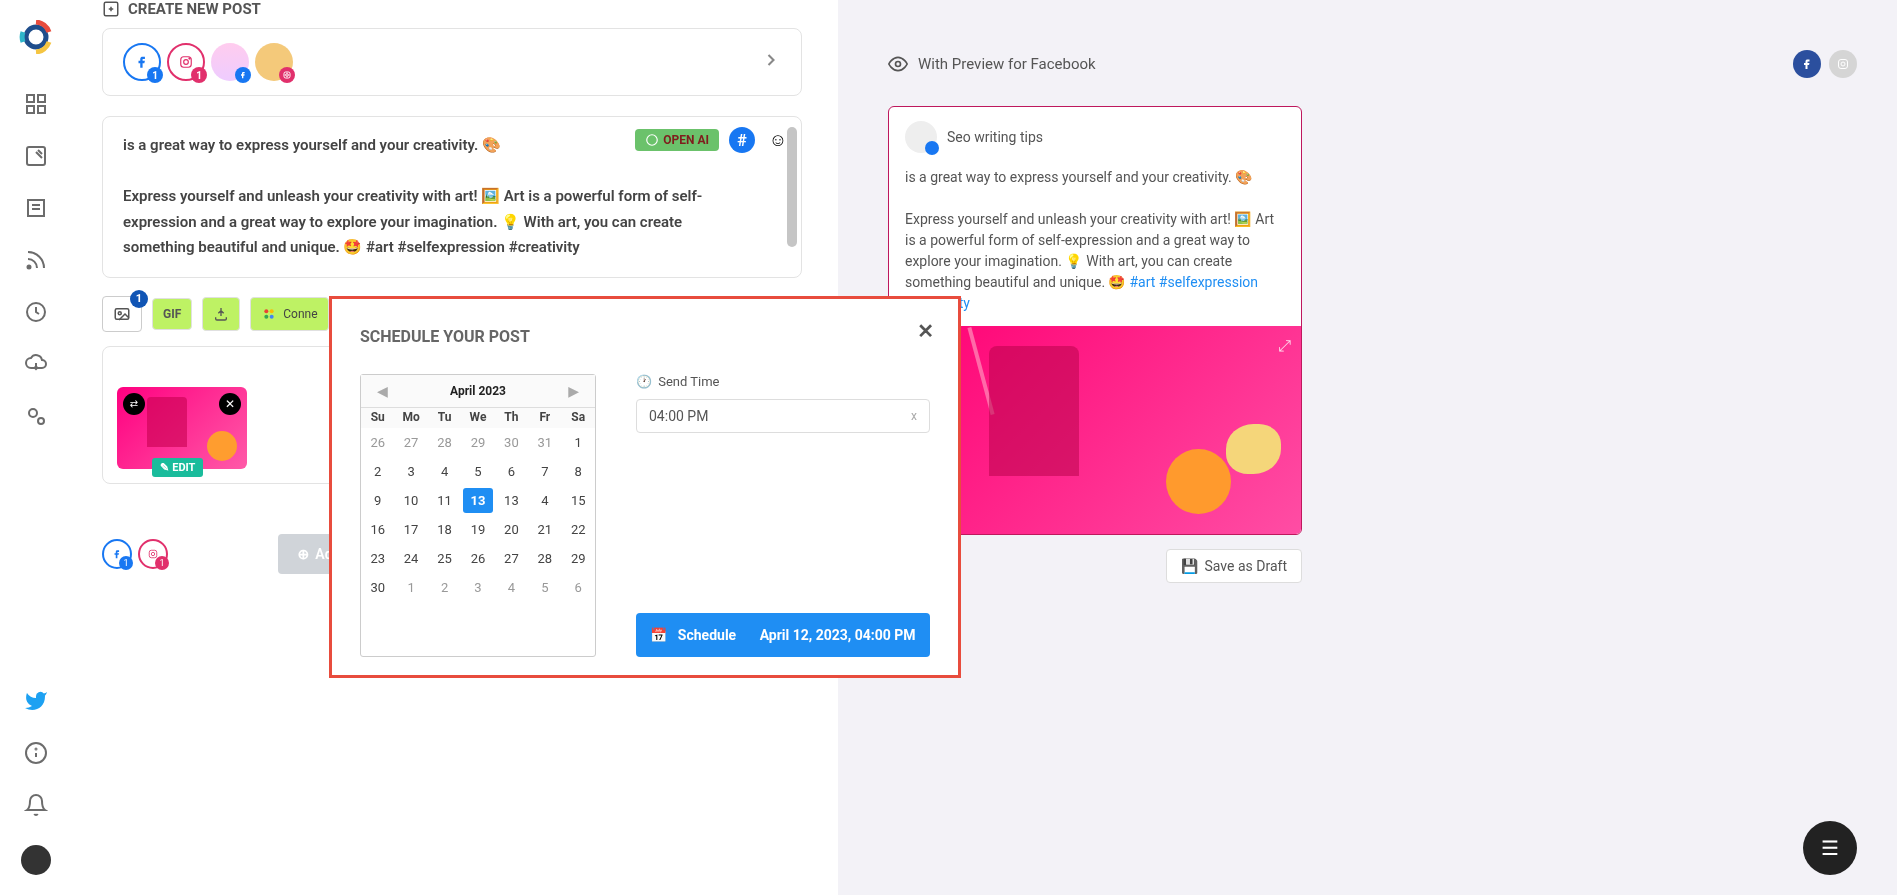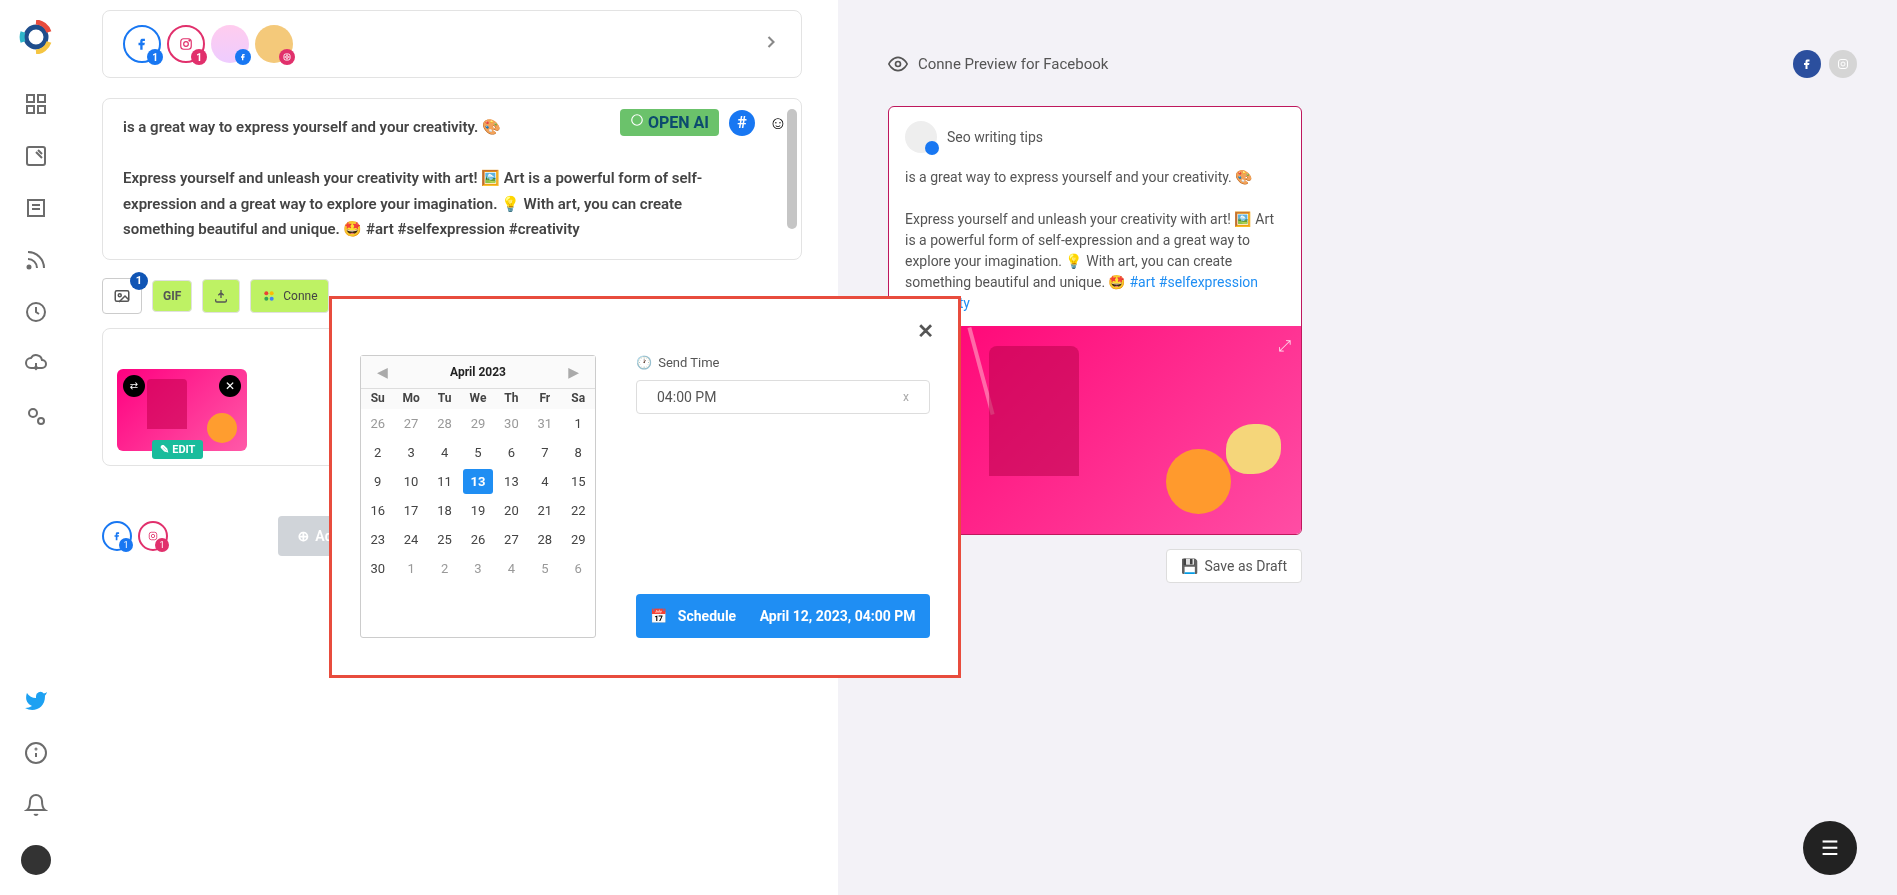--- a/index.html
+++ b/index.html
@@ -24,21 +24,21 @@
 .acct.fb { border-color:#1877f2; color:#1877f2; }
 .acct.fb .badge { background:#1877f2; }
 .acct.ig { border-color:#e1306c; color:#e1306c; }
 .acct.ig .badge { background:#e1306c; }
 .acct-img { width:38px; height:38px; border-radius:50%; background:#ddd; margin-right:6px; position:relative; }
 .acct-img .sub-badge { position:absolute; bottom:-2px; right:-2px; width:16px; height:16px; border-radius:50%; display:flex; align-items:center; justify-content:center; }
 .accounts-box .chevron { margin-left:auto; color:#888; }
 
 .composer { border:1px solid #e3e3e3; border-radius:8px; margin-top:20px; padding:16px 20px; width:700px; position:relative; }
 .composer .toolbar { position:absolute; top:10px; right:10px; display:flex; gap:10px; align-items:center; }
-.openai-btn { background:#6bc26b; color:#0c4a6e; border-radius:4px; padding:4px 10px; font-size:16px; font-weight:700; display:flex; gap:4px; }
+.openai-btn { background:#6bc26b; color:#7f1d1d; border-radius:4px; padding:4px 10px; font-size:12px; font-weight:700; display:flex; gap:4px; }
 .hashtag-btn { width:26px; height:26px; background:#1877f2; color:#fff; border-radius:50%; display:flex; align-items:center; justify-content:center; font-weight:700; }
 .emoji-btn { width:26px; height:26px; display:flex; align-items:center; justify-content:center; font-size:18px; }
 .composer-text { font-size:15px; color:#444; font-weight:600; line-height:1.7; padding-right:30px; }
 .composer .scrollbar { position:absolute; right:4px; top:10px; width:10px; height:120px; background:#c5c5c5; border-radius:5px; }
 
 .media-row { display:flex; gap:10px; margin-top:18px; align-items:center; width:700px; }
 .media-btn { border:1px solid #e0e0e0; background:#bef264; border-radius:4px; padding:8px 10px; display:flex; align-items:center; gap:6px; font-size:12px; color:#444; position:relative; cursor:pointer; }
 .media-btn.active { background:#fff; border-color:#ccc; }
 .media-btn .count-badge { position:absolute; top:-7px; right:-7px; width:18px; height:18px; border-radius:50%; background:#1055b5; color:#fff; font-size:11px; display:flex; align-items:center; justify-content:center; font-weight:700; }
 
@@ -92,21 +92,21 @@
 .cal-header { display:flex; align-items:center; justify-content:space-between; padding:6px 10px; background:#fafafa; border-bottom:1px solid #ddd; }
 .cal-nav { color:#aaa; cursor:pointer; font-size:14px; padding:2px 6px; }
 .cal-title { font-size:12px; font-weight:700; color:#222; }
 .cal-dow { display:grid; grid-template-columns:repeat(7,1fr); text-align:center; font-size:12px; font-weight:700; color:#444; padding:2px 0 4px; background:#fafafa; }
 .cal-days { display:grid; grid-template-columns:repeat(7,1fr); text-align:center; }
 .cal-day { padding:7px 0; font-size:13px; color:#444; cursor:pointer; }
 .cal-day.other { color:#999; }
 .cal-day.selected { background:#1f8ef3; color:#fff; border-radius:3px; margin:2px; padding:5px 0; font-weight:700; }
 .time-col { flex:1; }
 .time-label { display:flex; align-items:center; gap:6px; font-size:13px; color:#555; }
-.time-input { margin-top:10px; border:1px solid #ddd; border-radius:4px; padding:8px 20px; display:flex; justify-content:space-between; align-items:center; font-size:14px; color:#555; width:294px; }
+.time-input { margin-top:10px; border:1px solid #ddd; border-radius:4px; padding:8px 12px; display:flex; justify-content:space-between; align-items:center; font-size:14px; color:#555; width:294px; }
 .time-input .clear { color:#aaa; cursor:pointer; font-size:12px; }
 .schedule-btn { margin-top:180px; background:#1f8ef3; color:#fff; border-radius:4px; padding:14px 0; display:flex; align-items:center; justify-content:center; gap:10px; font-size:14px; font-weight:700; width:294px; }
 .schedule-btn .date { font-weight:700; }
 
 
 .fab { position:absolute; bottom:20px; right:40px; width:54px; height:54px; border-radius:50%; background:#222; color:#fff; display:flex; align-items:center; justify-content:center; font-size:20px; }
 
 .gif-text { font-size:12px; font-weight:700; color:#555; }
 </style>
 </head>
@@ -182,20 +182,27 @@
   <div class="nav-icon">
       <svg viewBox="0 0 24 24">
         <path d="M18 8a6 6 0 0 0-12 0c0 7-3 9-3 9h18s-3-2-3-9"></path>
         <path d="M13.73 21a2 2 0 0 1-3.46 0"></path>
       </svg>
     </div>
   <div class="avatar-side"></div>
 </div>
 
 <div class="main">
+  <div class="page-title">
+    <svg viewBox="0 0 24 24" fill="none" stroke="#555" stroke-width="2">
+        <rect x="3" y="3" width="18" height="18" rx="2"></rect>
+        <path d="M9 12h6m-3-3v6"></path>
+      </svg>
+    <span>CREATE NEW POST</span>
+  </div>
 
   <div class="accounts-box">
     <div class="acct fb">
       <svg width="14" height="14" viewBox="0 0 24 24" fill="#1877f2">
           <path d="M13 3h4v4h-3c-1 0-1 1-1 1v2h4l-1 4h-3v8h-4v-8H6v-4h3V7c0-3 2-4 4-4z"></path>
         </svg>
       <div class="badge">1</div>
     </div>
     <div class="acct ig">
       <svg width="14" height="14" viewBox="0 0 24 24" fill="none" stroke="#e1306c" stroke-width="2">
@@ -308,21 +315,21 @@
     </div>
   </div>
 </div>
 
 <div class="preview">
   <div class="preview-header">
     <svg class="eye" viewBox="0 0 24 24" fill="none" stroke="#555" stroke-width="2">
         <path d="M1 12s4-8 11-8 11 8 11 8-4 8-11 8-11-8-11-8z"></path>
         <circle cx="12" cy="12" r="3"></circle>
       </svg>
-    <span>Conne Preview for Facebook</span>
+    <span>With Preview for Facebook</span>
     <div class="net-icons">
       <div class="net-circle fb">
           <svg width="12" height="12" viewBox="0 0 24 24" fill="#fff">
             <path d="M13 3h4v4h-3c-1 0-1 1-1 1v2h4l-1 4h-3v8h-4v-8H6v-4h3V7c0-3 2-4 4-4z"></path>
           </svg>
         </div>
       <div class="net-circle ig">
           <svg width="12" height="12" viewBox="0 0 24 24" fill="none" stroke="#fff" stroke-width="2">
             <rect x="3" y="3" width="18" height="18" rx="5"></rect>
             <circle cx="12" cy="12" r="4"></circle>
@@ -351,20 +358,21 @@
       <div class="expand">⤢</div>
     </div>
   </div>
   <div style="width:414px;">
       <div class="save-draft">💾 <span>Save as Draft</span></div>
     </div>
 </div>
 
 <div class="modal">
   <div class="modal-close">✕</div>
+  <div class="modal-title">SCHEDULE YOUR POST</div>
   <div class="modal-body">
     <div class="calendar">
       <div class="cal-header">
         <div class="cal-nav">◀</div>
         <div class="cal-title">April 2023</div>
         <div class="cal-nav">▶</div>
       </div>
       <div class="cal-dow" id="cal-dow">
           <div>Su</div>
           <div>Mo</div>

